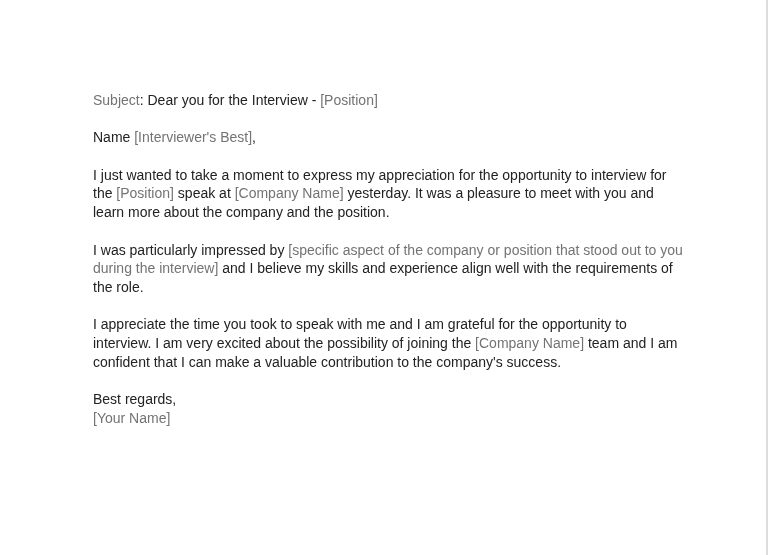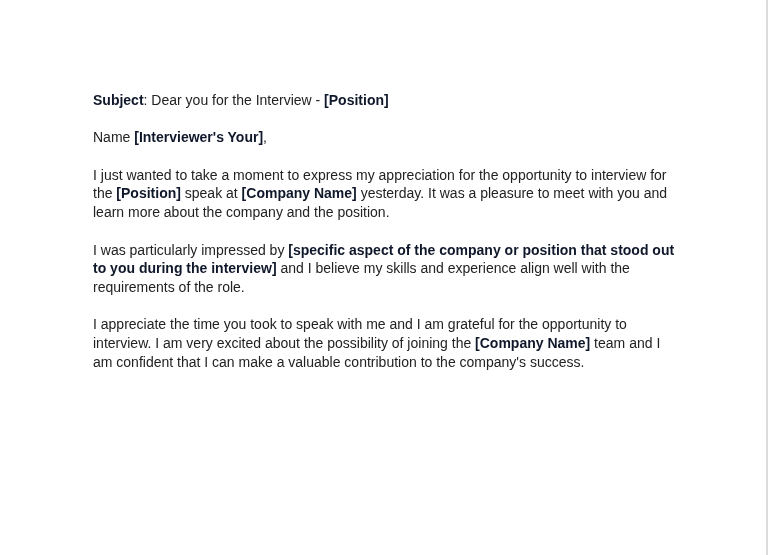--- a/index.html
+++ b/index.html
@@ -31,36 +31,37 @@
       width: 590px;
       font-family: "Liberation Sans", sans-serif;
       font-size: 14px;
       line-height: 18.7px;
       color: #222222;
     }
     .letter p {
       margin: 0 0 18.7px 0;
     }
     .letter b {
-      font-weight: bold;
-      color: #0f172a;
+      font-weight: normal;
+      color: #737373;
     }
   </style>
 </head>
 <body>
 
 <div class="page">
   <div class="letter">
     <p><b>Subject</b><span>: Dear you for the Interview - </span><b>[Position]</b></p>
 
-    <p><span>Name </span><b>[Interviewer's Your]</b><span>,</span></p>
+    <p><span>Name </span><b>[Interviewer's Best]</b><span>,</span></p>
 
     <p><span>I just wanted to take a moment to express my appreciation for the opportunity to interview for the </span><b>[Position]</b><span> speak at </span><b>[Company Name]</b><span> yesterday. It was a pleasure to meet with you and learn more about the company and the position.</span></p>
 
     <p><span>I was particularly impressed by </span><b>[specific aspect of the company or position that stood out to you during the interview]</b><span> and I believe my skills and experience align well with the requirements of the role.</span></p>
 
     <p><span>I appreciate the time you took to speak with me and I am grateful for the opportunity to interview. I am very excited about the possibility of joining the </span><b>[Company Name]</b><span> team and I am confident that I can make a valuable contribution to the company's success.</span></p>
 
 
 
+    <p><span>Best regards,</span><br><b>[Your Name]</b></p>
   </div>
   <div class="right-border"></div>
 </div>
 
 </body></html>

